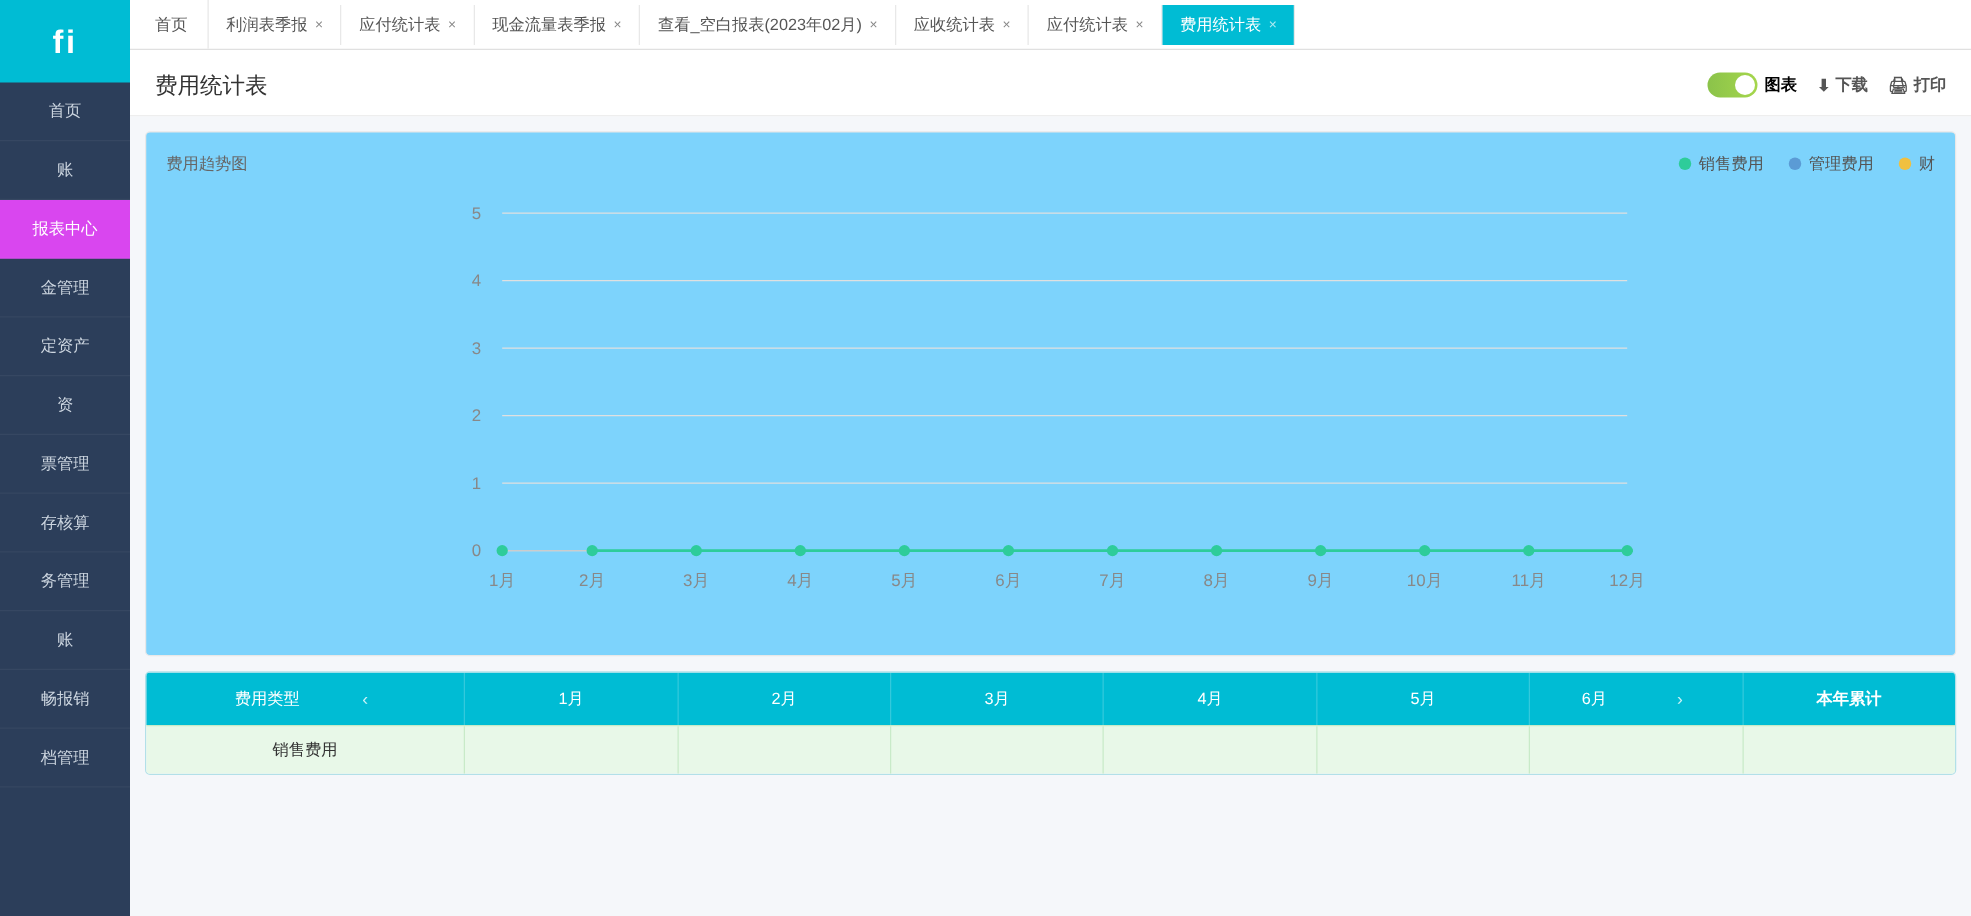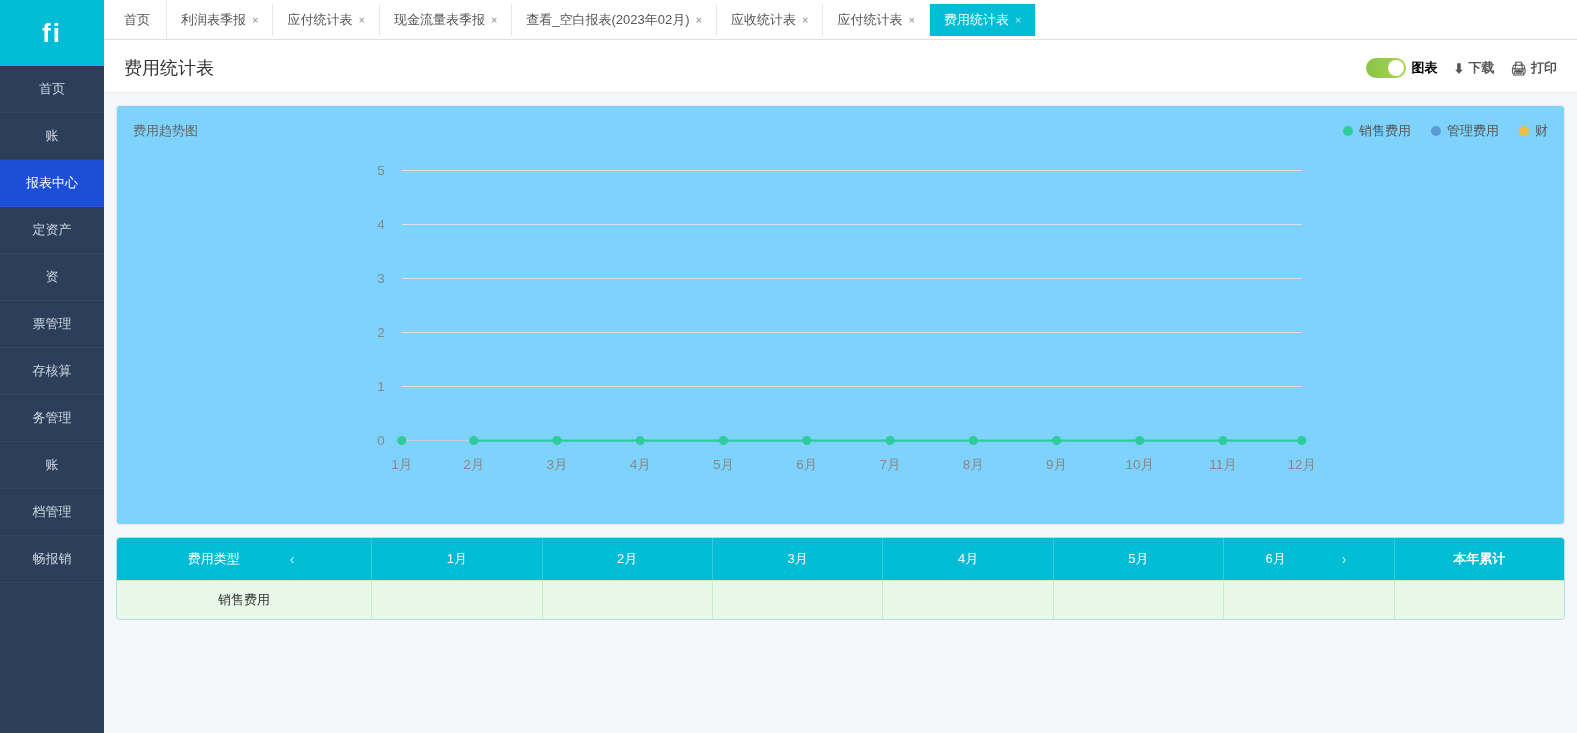--- a/index.html
+++ b/index.html
@@ -27,21 +27,21 @@
       letter-spacing: 2px;
     }
     .sidebar-item {
       color: #cdd6e0;
       padding: 14px 0;
       text-align: center;
       font-size: 13px;
       cursor: pointer;
       border-bottom: 1px solid rgba(255,255,255,0.05);
     }
-    .sidebar-item.active { background: #1d4ed8; color: #fff; }
+    .sidebar-item.active { background: #d946ef; color: #fff; }
 
     
     .main {
       flex: 1;
       display: flex;
       flex-direction: column;
       overflow: hidden;
       background: #f5f7fa;
     }
 
@@ -243,28 +243,29 @@
     .data-table-row .data-table-col:last-child { border-right: none; }
   </style>
 </head>
 <body>
 
 <div class="sidebar">
   <div class="sidebar-logo">fi</div>
   <div class="sidebar-item">首页</div>
   <div class="sidebar-item">账</div>
   <div class="sidebar-item active">报表中心</div>
+  <div class="sidebar-item">金管理</div>
   <div class="sidebar-item">定资产</div>
   <div class="sidebar-item">资</div>
   <div class="sidebar-item">票管理</div>
   <div class="sidebar-item">存核算</div>
   <div class="sidebar-item">务管理</div>
   <div class="sidebar-item">账</div>
+  <div class="sidebar-item">畅报销</div>
   <div class="sidebar-item">档管理</div>
-  <div class="sidebar-item">畅报销</div>
 </div>
 
 <div class="main">
 
   <div class="tab-bar">
     <div class="tab-home">首页</div>
     <div class="tab-item">
       <span>利润表季报</span>
       <span class="tab-close">×</span>
     </div>

